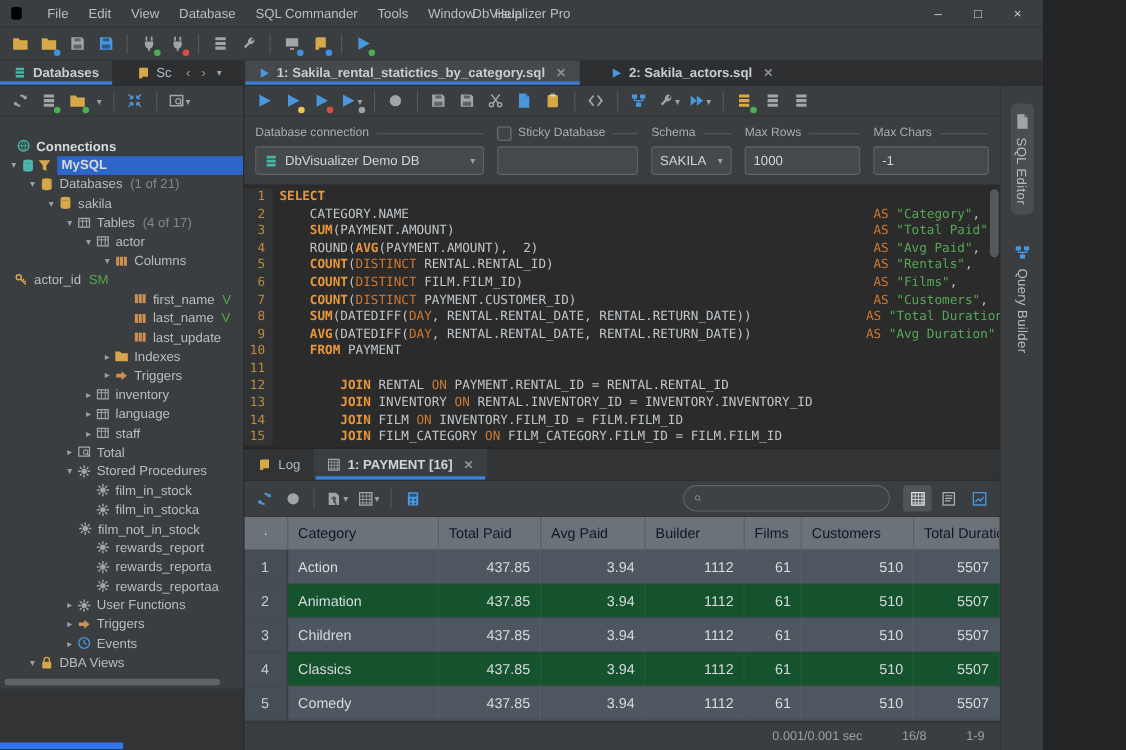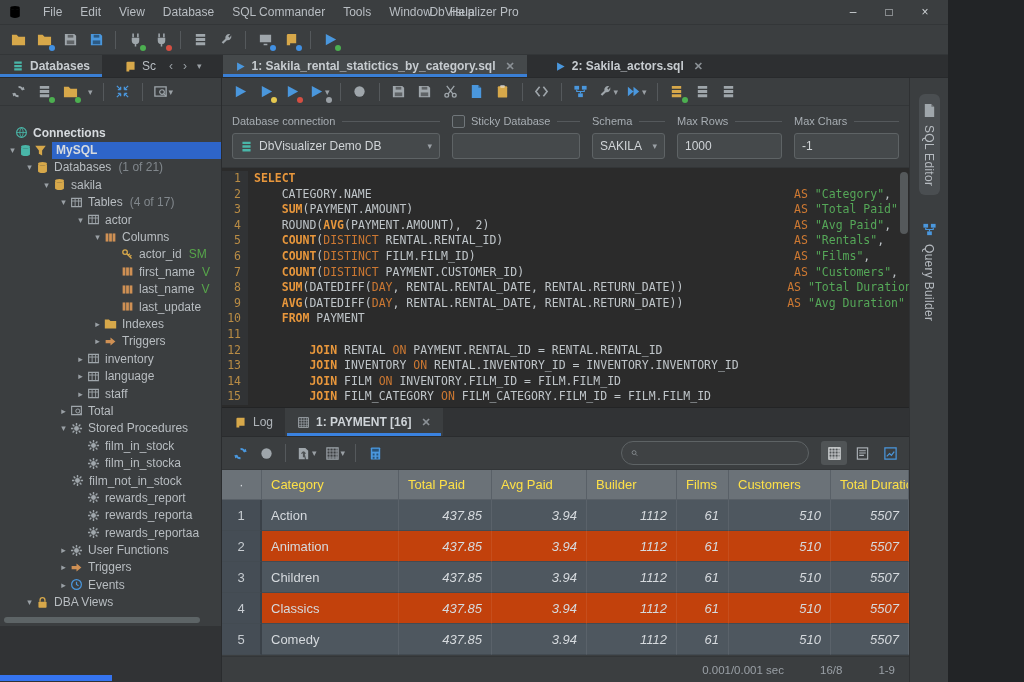--- a/index.html
+++ b/index.html
@@ -94,28 +94,28 @@
   .searchbox { display:flex; align-items:center; gap:6px; width:188px; height:24px; border:1px solid #5e6365; border-radius:12px; background:#3f4244; padding:0 9px; margin-right:10px; }
   .searchbox .ic { width:12px; height:12px; color:#9aa0a5; }
   .searchbox input { flex:1; background:transparent; border:none; outline:none; color:#d0d4d7; font-size:12px; font-family:"Liberation Sans",sans-serif; }
   .viewbtn { position:relative; display:inline-flex; align-items:center; justify-content:center; width:26px; height:24px; border-radius:3px; color:#aeb4b9; }
   .viewbtn.active { background:#505456; color:#e3e6e8; }
 
   
   .grid { height:186px; font-size:13px; overflow:hidden; background:#3b3e40; }
   .grow { display:grid; grid-template-columns:40px 137px 93px 95px 90px 52px 102px 1fr; }
   .ghead { height:30px; }
-  .ghead .gcell { background:#6b7278; color:#fde047; display:flex; align-items:center; padding:0 9px; border-right:1px solid #596067; border-bottom:1px solid #596067; }
+  .ghead .gcell { background:#6b7278; color:#0f172a; display:flex; align-items:center; padding:0 9px; border-right:1px solid #596067; border-bottom:1px solid #596067; }
   .ghead .corner { justify-content:center; color:#d6dade; }
   .gbody .grow { height:31px; }
   .gcell { display:flex; align-items:center; padding:0 9px; white-space:nowrap; overflow:hidden; }
-  .gbody .gcell { background:#c2410c; color:#d6dade; border-right:1px solid rgba(255,255,255,.07); border-bottom:1px solid #434b52; }
+  .gbody .gcell { background:#14532d; color:#d6dade; border-right:1px solid rgba(255,255,255,.07); border-bottom:1px solid #434b52; }
   .gbody .grow:nth-child(odd) .gcell { background:#4e575f; }
   .gcell.rnum { background:#454d55 !important; color:#c7ccd1; justify-content:center; border-right:2px solid #3a4148; }
-  .gcell.num { justify-content:flex-end;font-style:italic; }
+  .gcell.num { justify-content:flex-end; }
 
   
   .statusbar { height:26px; margin-top:auto; background:#3b3e40; border-top:1px solid #333638; display:flex; align-items:center; justify-content:flex-end; gap:36px; font-size:11.5px; color:#9aa0a6; padding-right:14px; }
 
   
   .rstrip { width:39px; flex:none; background:#3b3e40; border-left:1px solid #2f3133; display:flex; flex-direction:column; align-items:center; padding-top:16px; gap:18px; }
   .vtab { display:flex; flex-direction:column; align-items:center; gap:7px; padding:9px 3px; border-radius:6px; }
   .vtab.active { background:#4a4e51; }
   .vtab .ic { width:15px; height:15px; }
   .vlabel { writing-mode:vertical-rl; font-size:12px; color:#b6bbc0; letter-spacing:.3px; }
@@ -472,21 +472,21 @@
             </svg>
             <span class="tlabel">actor</span>
           </div>
           <div class="trow" style="padding-left: 91px;">
             <span class="tchev">▾</span>
             <svg class="ic c-orange">
               <use href="#sy-columns"></use>
             </svg>
             <span class="tlabel">Columns</span>
           </div>
-          <div class="trow" style="padding-left: 108px;">
+          <div class="trow" style="">
             <span class="tchev"></span>
             <svg class="ic c-yellow">
               <use href="#sy-key"></use>
             </svg>
             <span class="tlabel">actor_id</span>
             <span class="ttype">SM</span>
           </div>
           <div class="trow" style="padding-left: 108px;">
             <span class="tchev"></span>
             <svg class="ic c-orange">

